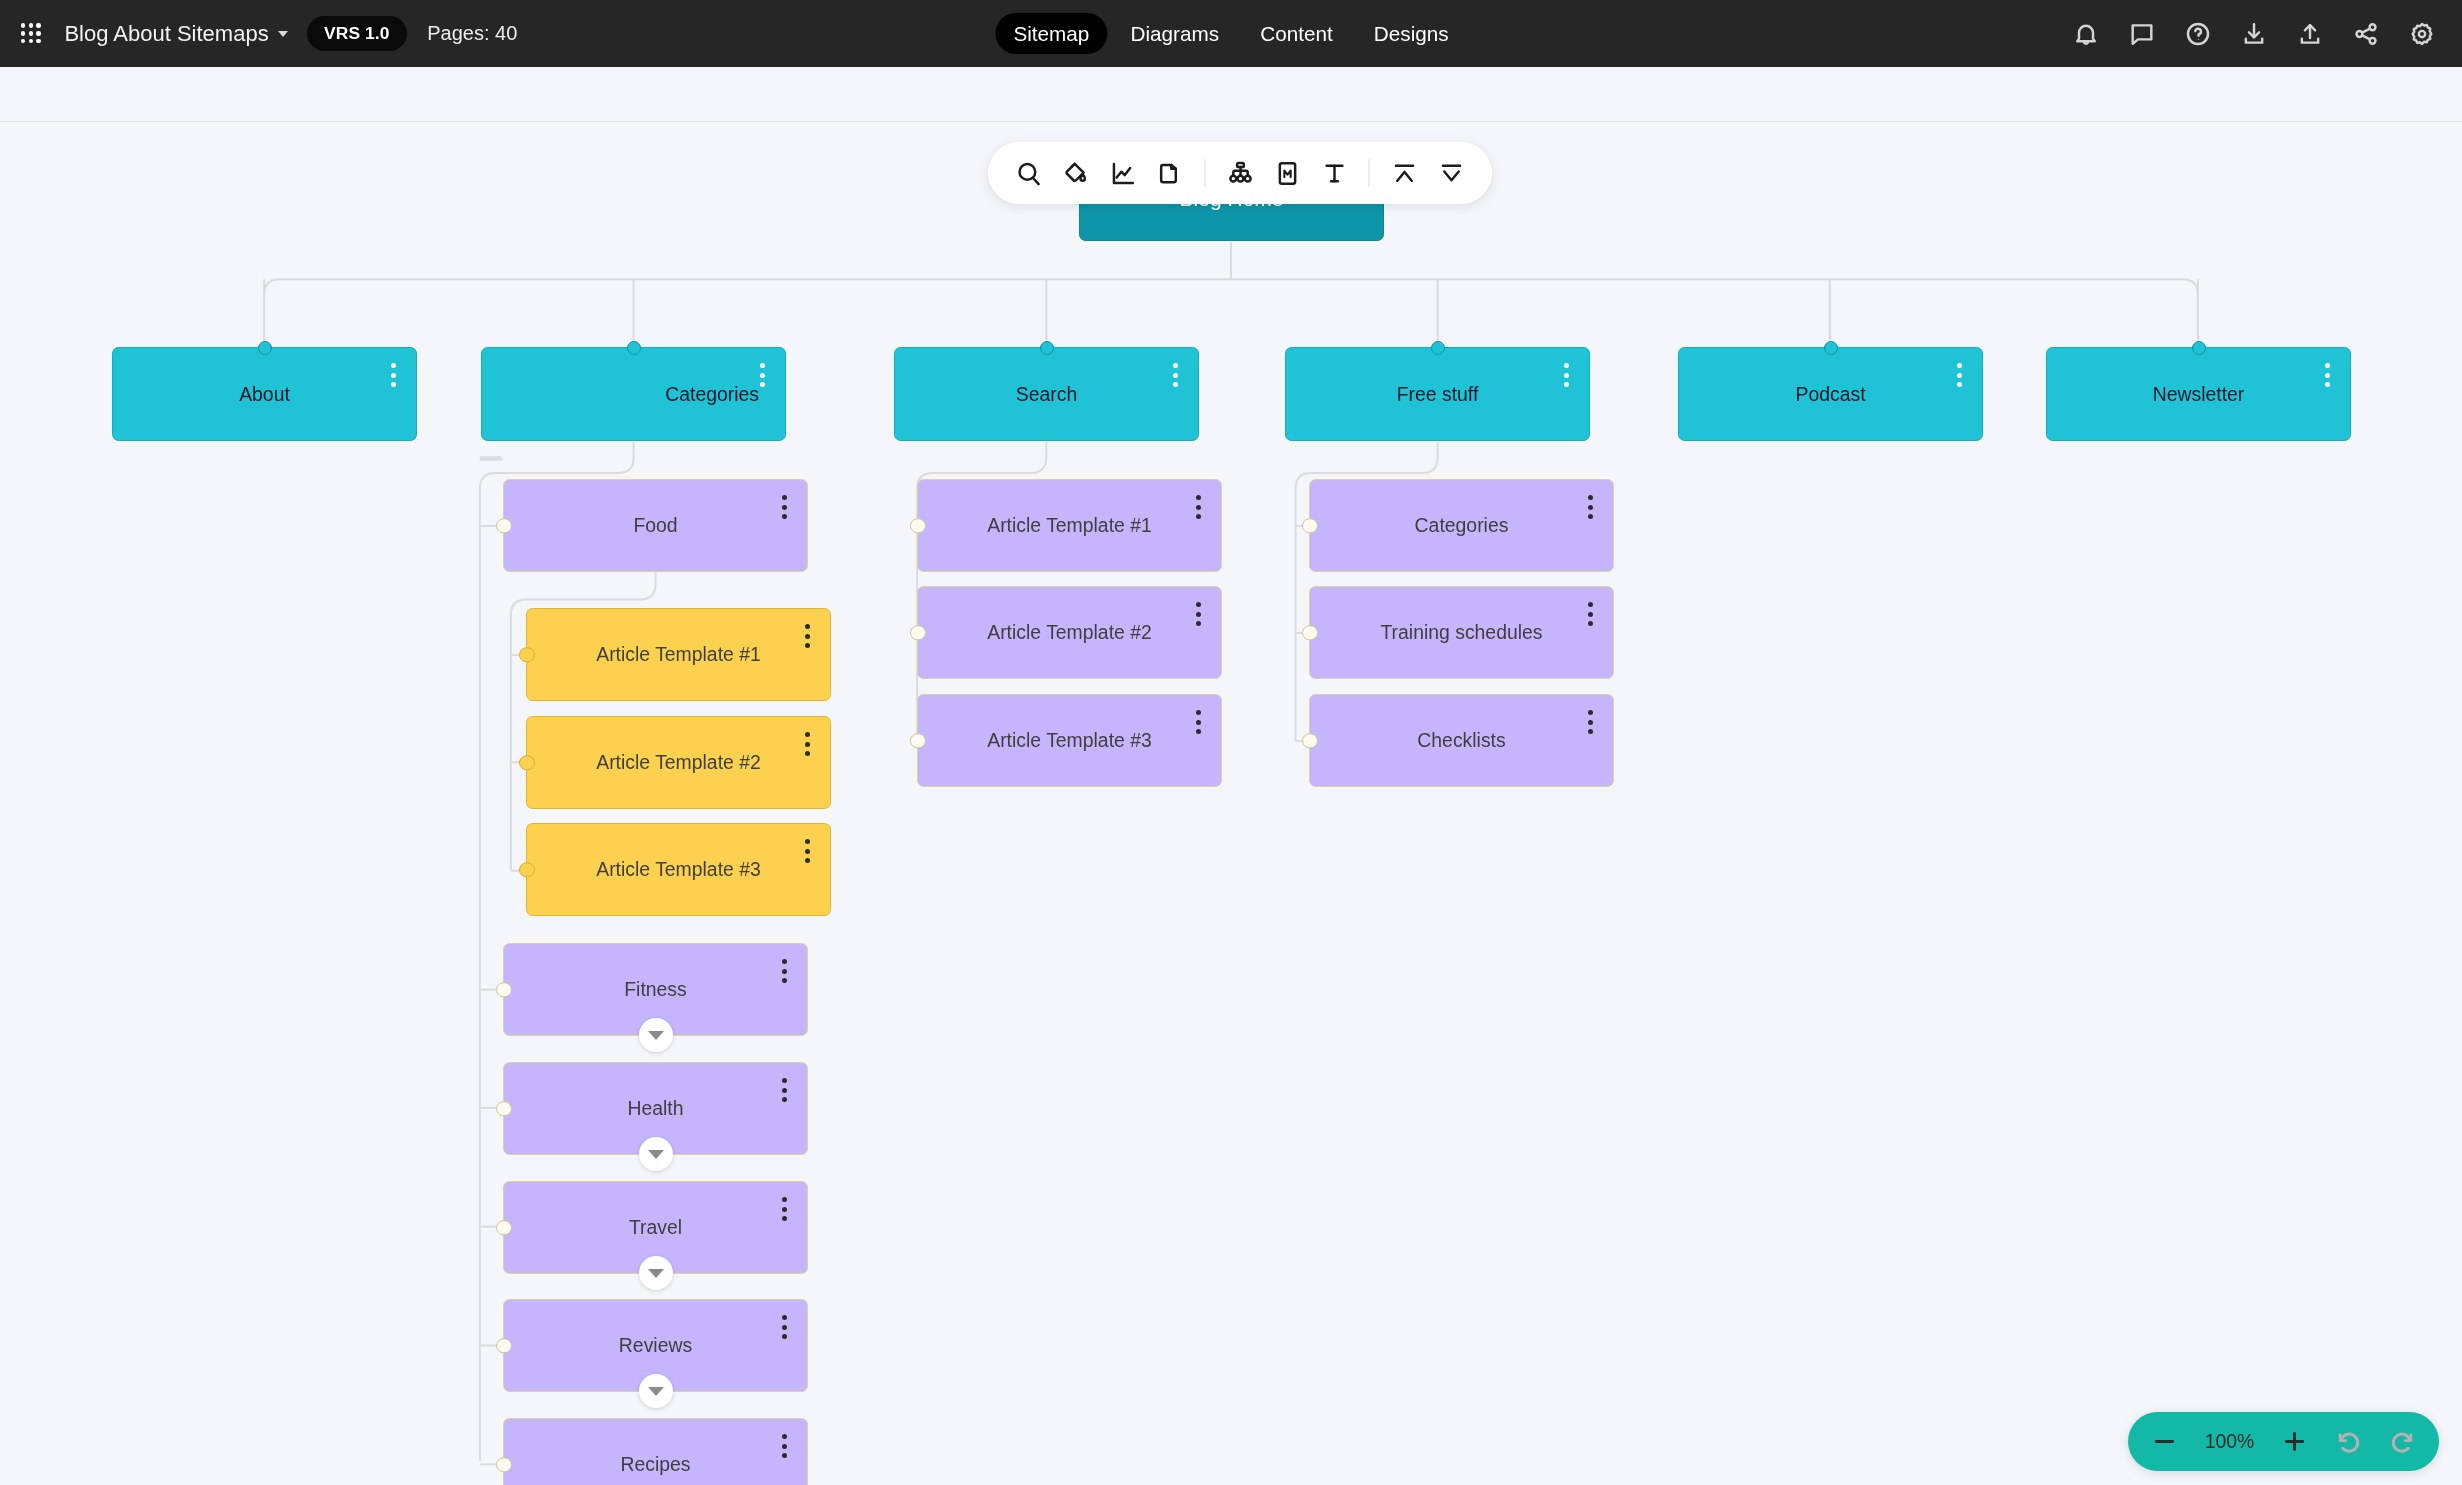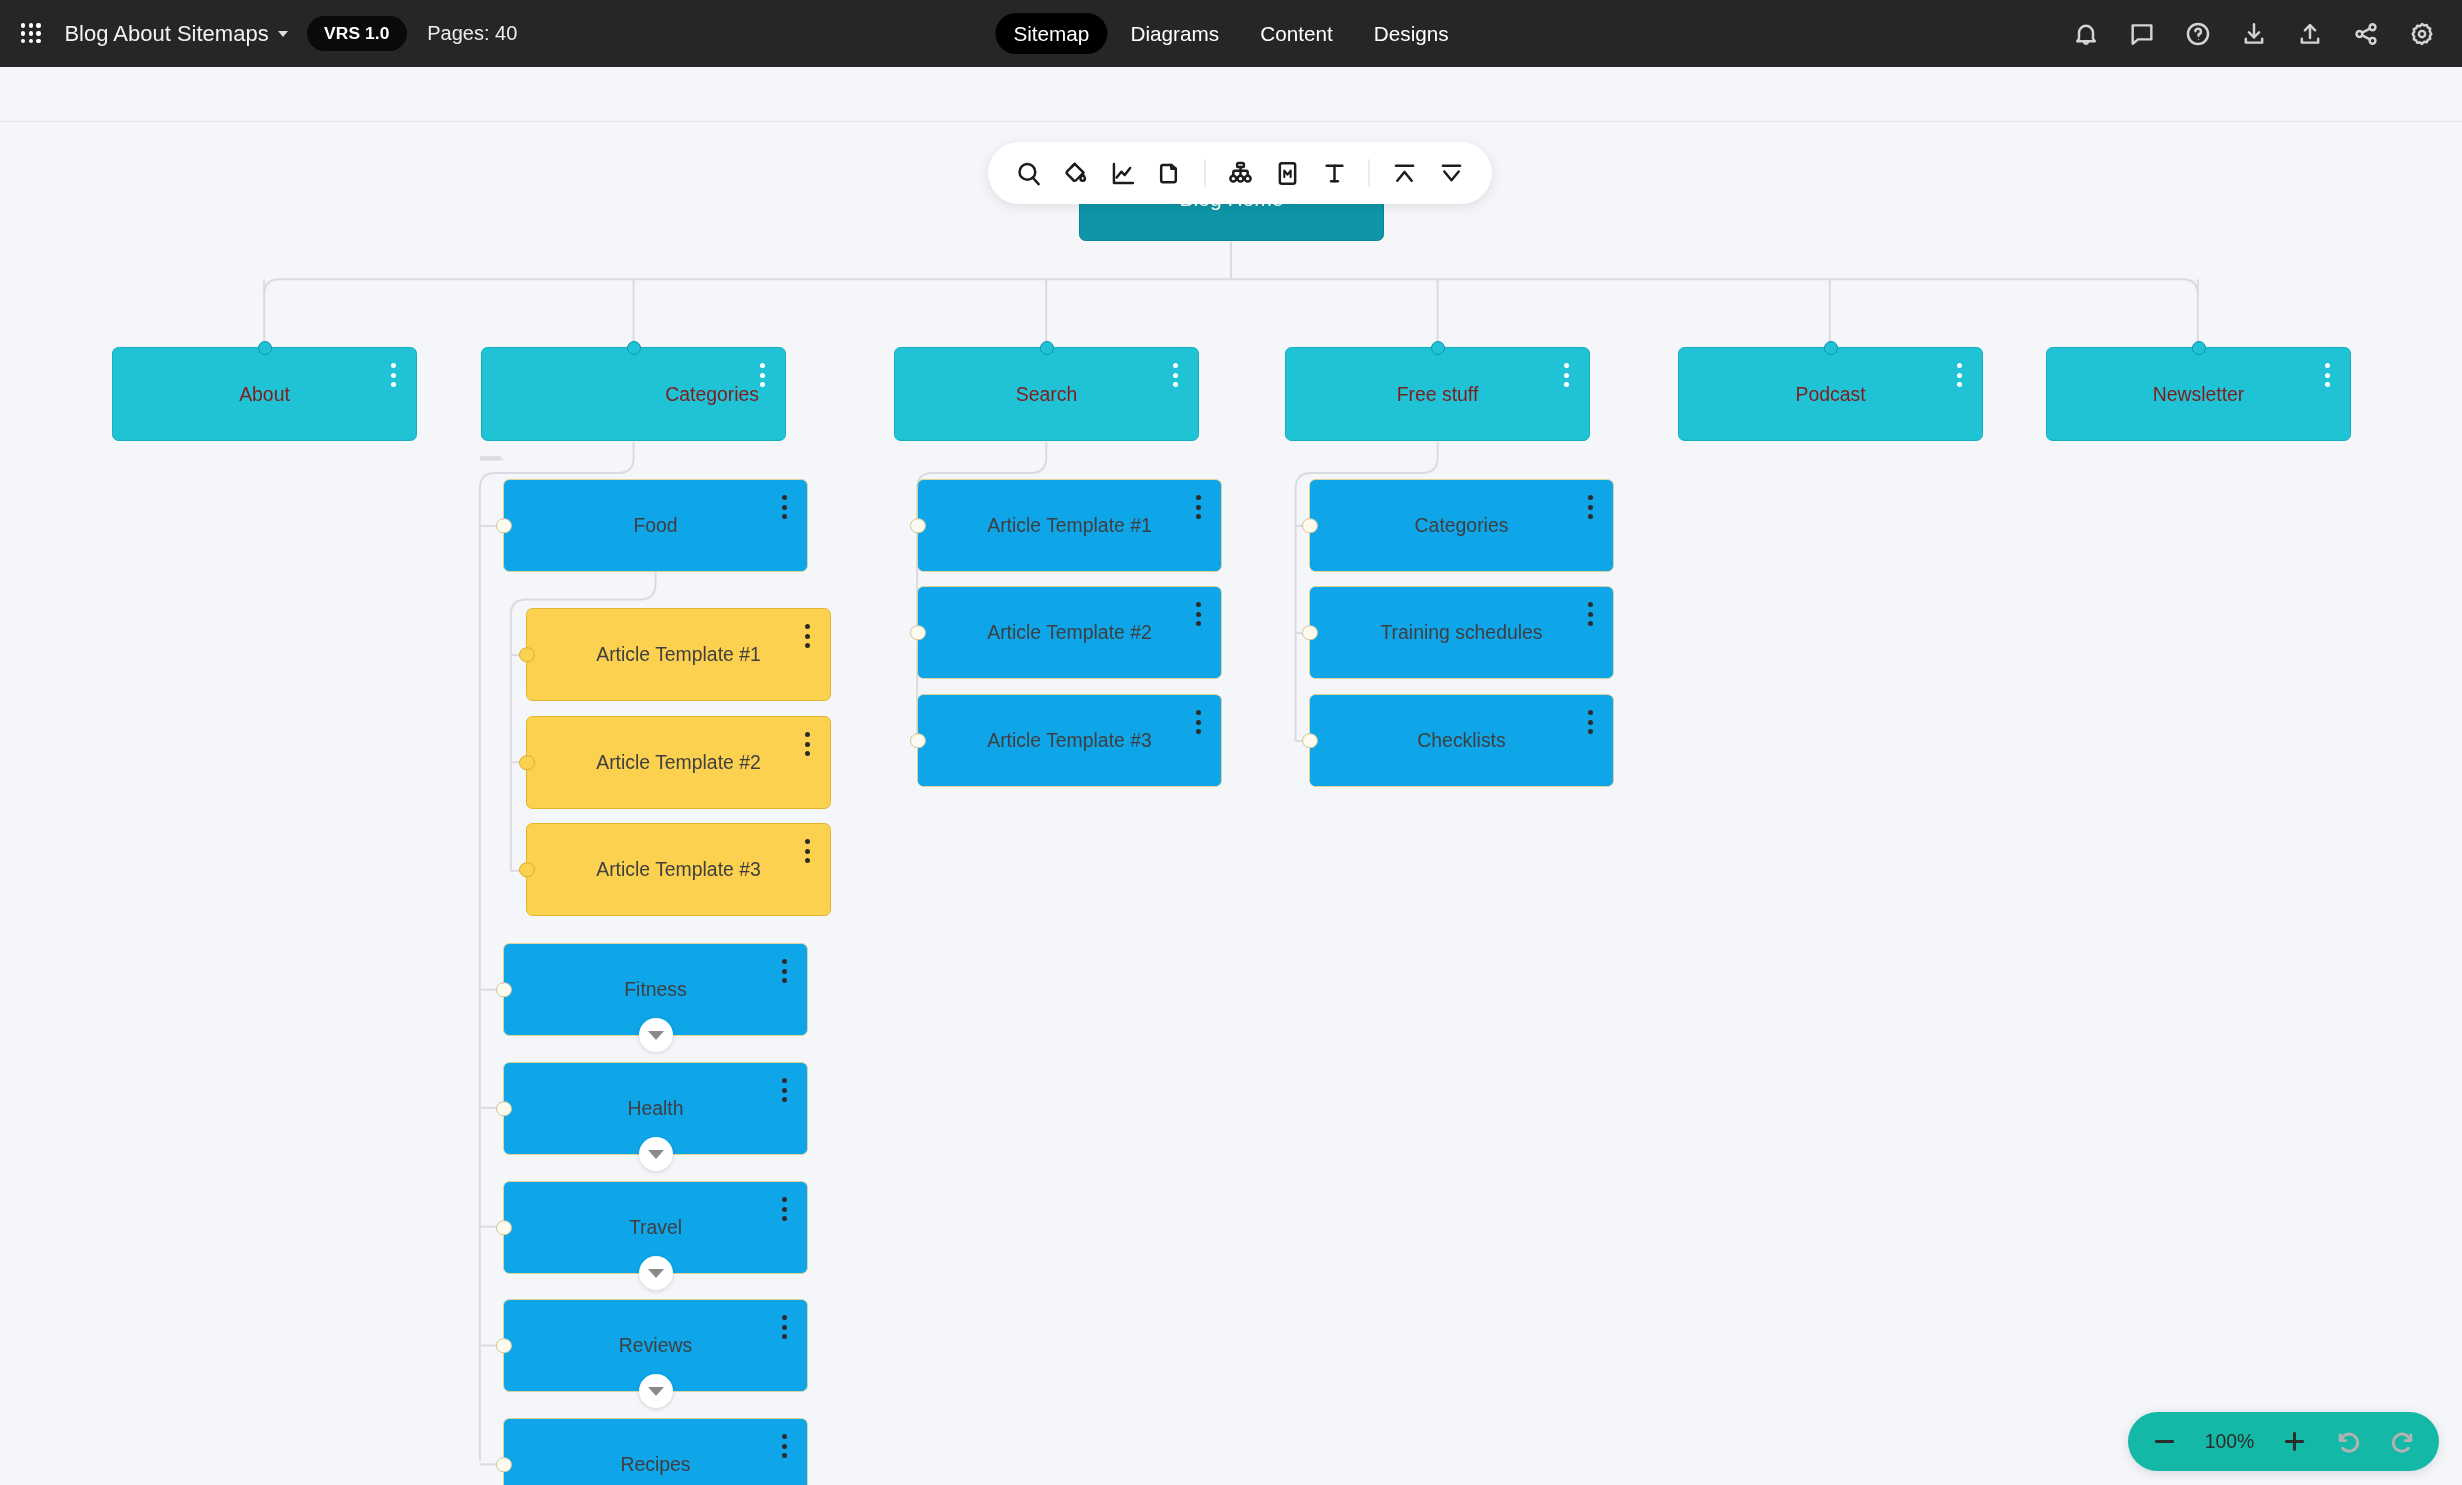--- a/index.html
+++ b/index.html
@@ -81,24 +81,24 @@
   }
   .kebab i { display: block; width: 5.2px; height: 5.2px; border-radius: 50%; }
 
   .node.root { background: #0e96a8; border: 1.3px solid #0b8597; }
   .node.root .label { color: #ffffff; font-size: 21px; }
   .node.root .kebab i { background: #ffffff; }
   .root-doc-icon { position: absolute; top: 18px; left: 50%; transform: translateX(-50%); }
   .root-doc-icon svg { width: 23px; height: 27px; stroke: #d8f2f6; fill: none; stroke-width: 2; stroke-linejoin: round; stroke-linecap: round; }
 
   .node.l2 { background: #1fc3d5; border: 1.3px solid #17adbd; }
-  .node.l2 .label { color: #7f1d1d; }
+  .node.l2 .label { color: #0f172a; }
   .node.l2 .kebab i { background: #ffffff; }
 
-  .node.cream { background: #0ea5e9; border: 1.3px solid #ddd49b; }
+  .node.cream { background: #c4b5fd; border: 1.3px solid #ddd49b; }
   .node.cream .label { color: #3f3f3f; }
   .node.cream .kebab i { background: #2b2b2b; }
 
   .node.gold { background: #fcd14f; border: 1.3px solid #e0b62f; }
   .node.gold .label { color: #3f3f3f; }
   .node.gold .kebab i { background: #2b2b2b; }
 
   
   .dot-top {
     position: absolute; top: -7px; left: 50%; transform: translateX(-50%);

